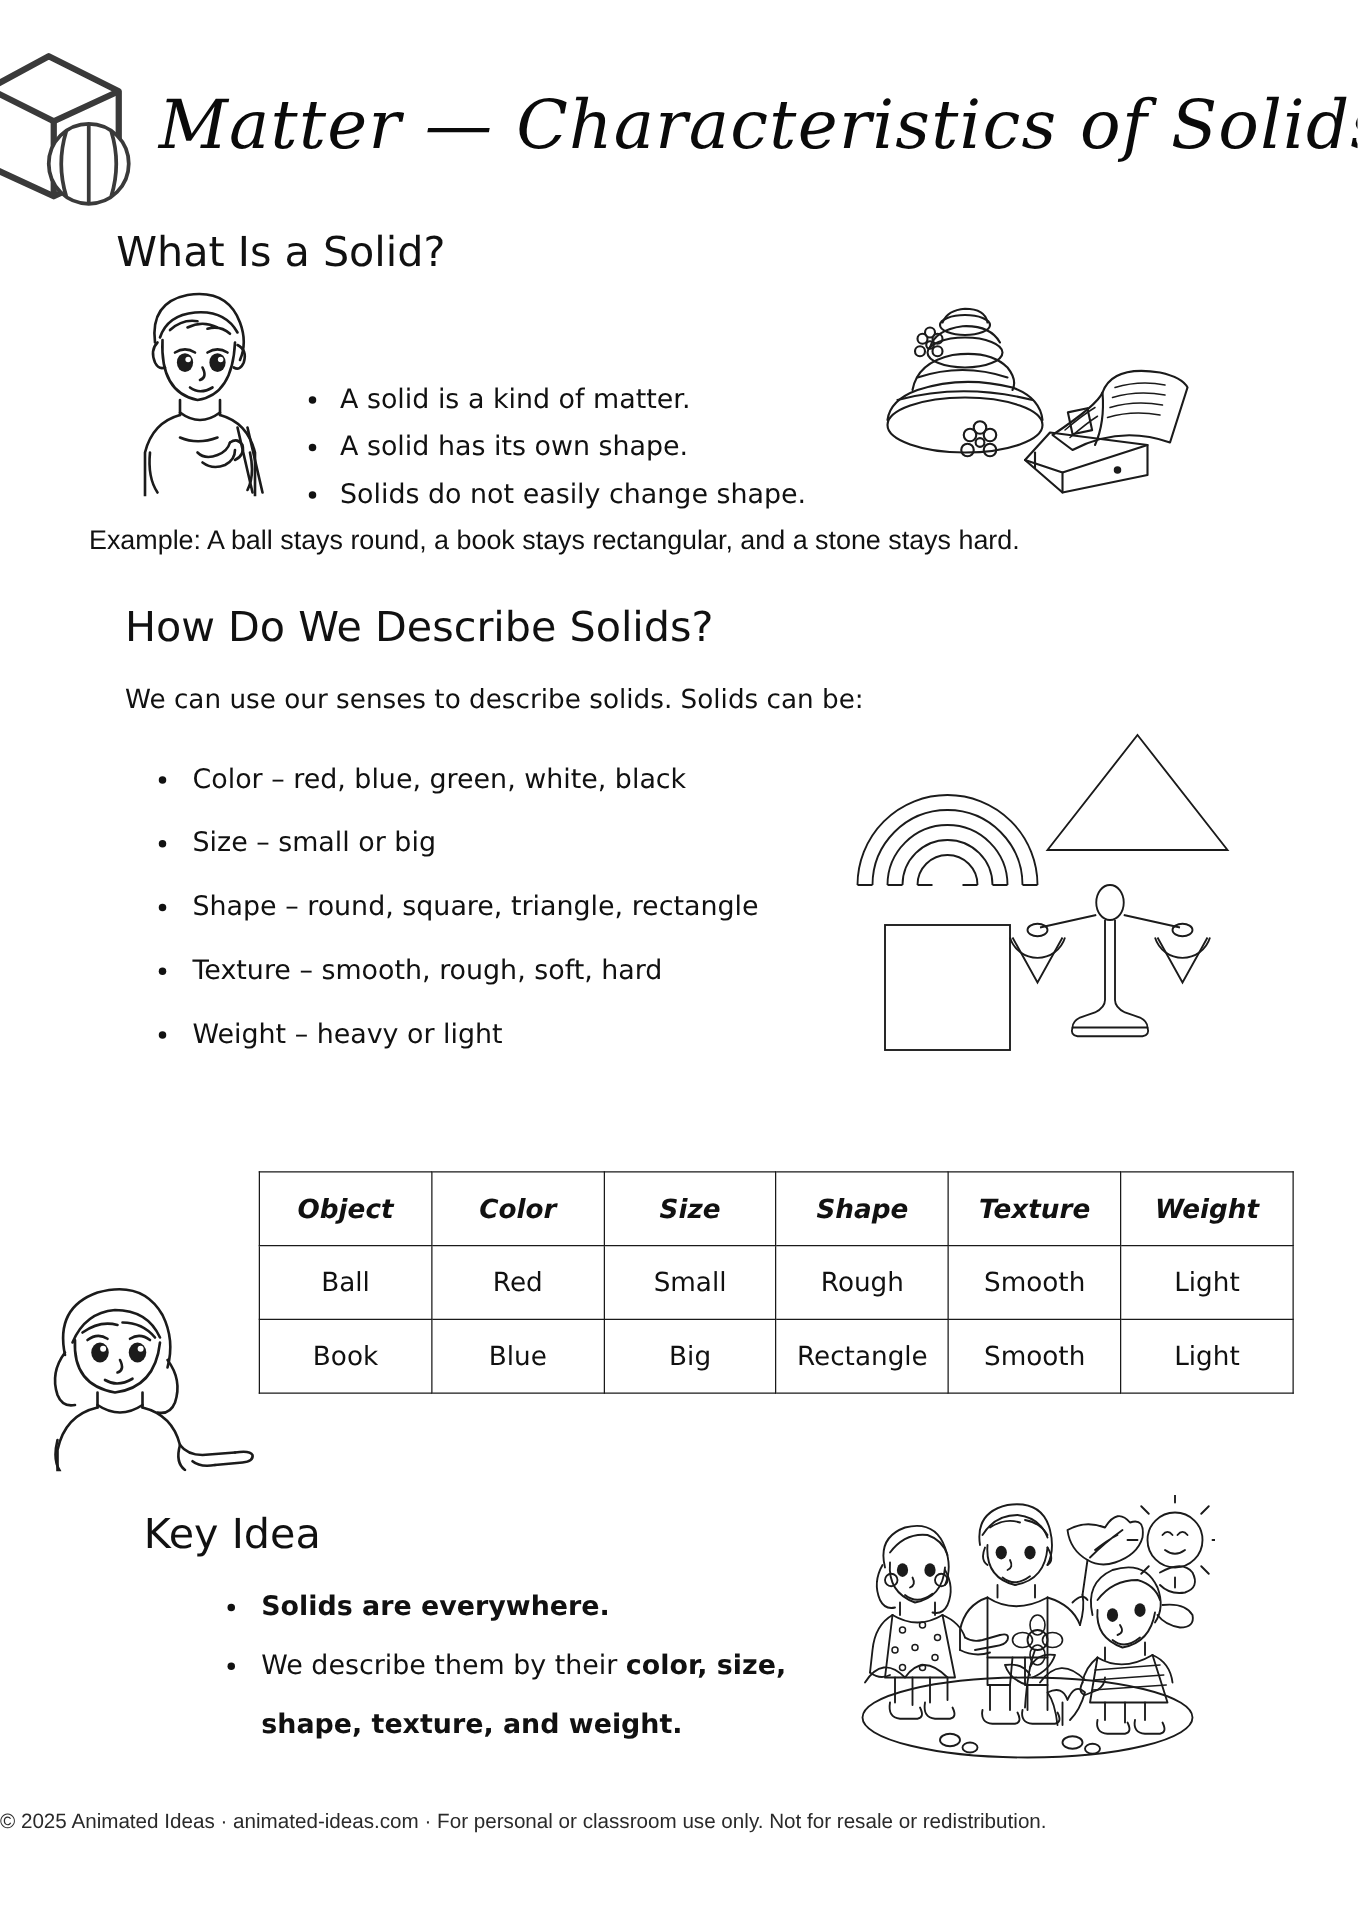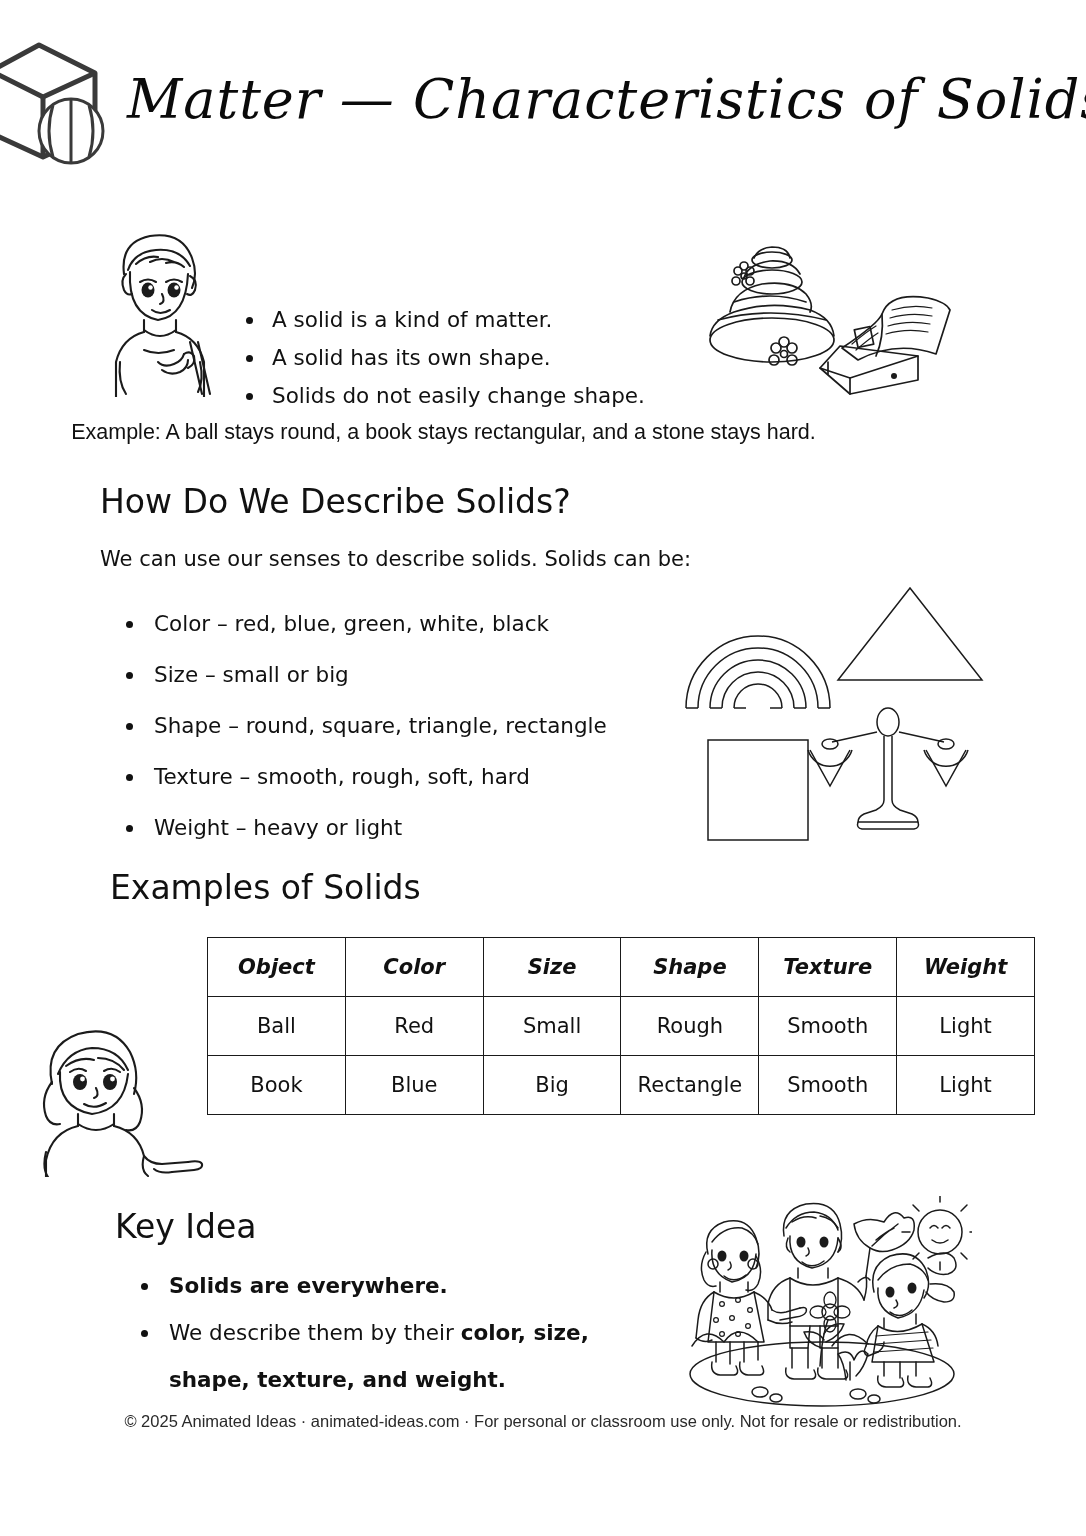--- a/index.html
+++ b/index.html
@@ -145,34 +145,33 @@
     position: absolute;
     left: 133px; top: 1262px;
     width: 505px;
     margin: 0;
     padding: 0 0 0 28px;
     list-style: disc;
     font-size: 21.5px;
     line-height: 47px;
     font-family: "DejaVu Sans", sans-serif;
   }
-  .bullets-3 li { padding-left: 8px; }
+  .bullets-3 li { padding-left: 8px; margin-left: 40px; }
   .bullets-3 b { font-weight: 700; }
   .kids {
     position: absolute;
     left: 672px; top: 1196px;
     width: 300px; height: 215px;
   }
 
   
   .footer {
     position: absolute;
-    left: 0; top: 1412px;
+    left: 0; top: 1448px;
     width: 1086px;
-    text-align: center;
     font-size: 16.5px;
     color: #2a2a2a;
     font-family: "Liberation Sans", sans-serif;
   }
 
   svg { display: block; }
 </style>
 </head>
 <body>
 
@@ -190,20 +189,21 @@
           <circle cx="94" cy="98" r="32"></circle>
           <path d="M94 66 L94 130" fill="none"></path>
           <path d="M76 72 Q68 98 76 124" fill="none"></path>
           <path d="M112 72 Q120 98 112 124" fill="none"></path>
         </g>
       </svg>
     </div>
     <div class="title">Matter — Characteristics of Solids</div>
   </div>
 
+  <div class="h2" id="h-what">What Is a Solid?</div>
 
   <div class="boy">
     <svg viewBox="0 0 120 175" width="120" height="175">
       <g fill="none" stroke="#1b1b1b" stroke-width="2.1" stroke-linecap="round" stroke-linejoin="round">
         <path d="M24 52 Q20 20 50 14 Q82 9 92 36 Q98 52 92 66"></path>
         <path d="M28 48 Q34 30 56 28 Q80 26 90 44"></path>
         <path d="M36 42 Q46 33 58 35 M50 40 Q62 34 74 40 M66 41 Q76 38 84 45"></path>
         <path d="M26 52 Q20 58 24 68 Q27 74 32 72"></path>
         <path d="M90 54 Q98 58 95 68 Q92 75 87 72"></path>
         <path d="M30 50 Q28 92 58 98 Q86 94 88 52"></path>
@@ -331,21 +331,20 @@
           <ellipse cx="266" cy="174" rx="8" ry="5"></ellipse>
           <path d="M130 180 L150 216 L170 180"></path>
           <path d="M128 180 A23 23 0 0 0 172 180"></path>
           <path d="M246 180 L266 216 L286 180"></path>
           <path d="M244 180 A23 23 0 0 0 288 180"></path>
         </g>
       </g>
     </svg>
   </div>
 
-  <div class="h2" id="h-examples">Examples of Solids</div>
 
   <div class="girl">
     <svg viewBox="0 0 190 165" width="190" height="165">
       <g fill="none" stroke="#1b1b1b" stroke-width="2.1" stroke-linecap="round" stroke-linejoin="round">
         <path d="M30 72 Q22 34 56 22 Q92 12 108 40 Q118 60 112 82"></path>
         <path d="M36 62 Q46 38 70 36 Q96 36 106 58"></path>
         <path d="M44 54 Q58 44 72 48 M76 46 Q92 46 102 58"></path>
         <path d="M30 70 Q18 86 24 104 Q28 114 38 112"></path>
         <path d="M112 76 Q124 92 118 110 Q114 120 104 118"></path>
         <path d="M38 60 Q36 96 70 102 Q102 98 106 62"></path>

